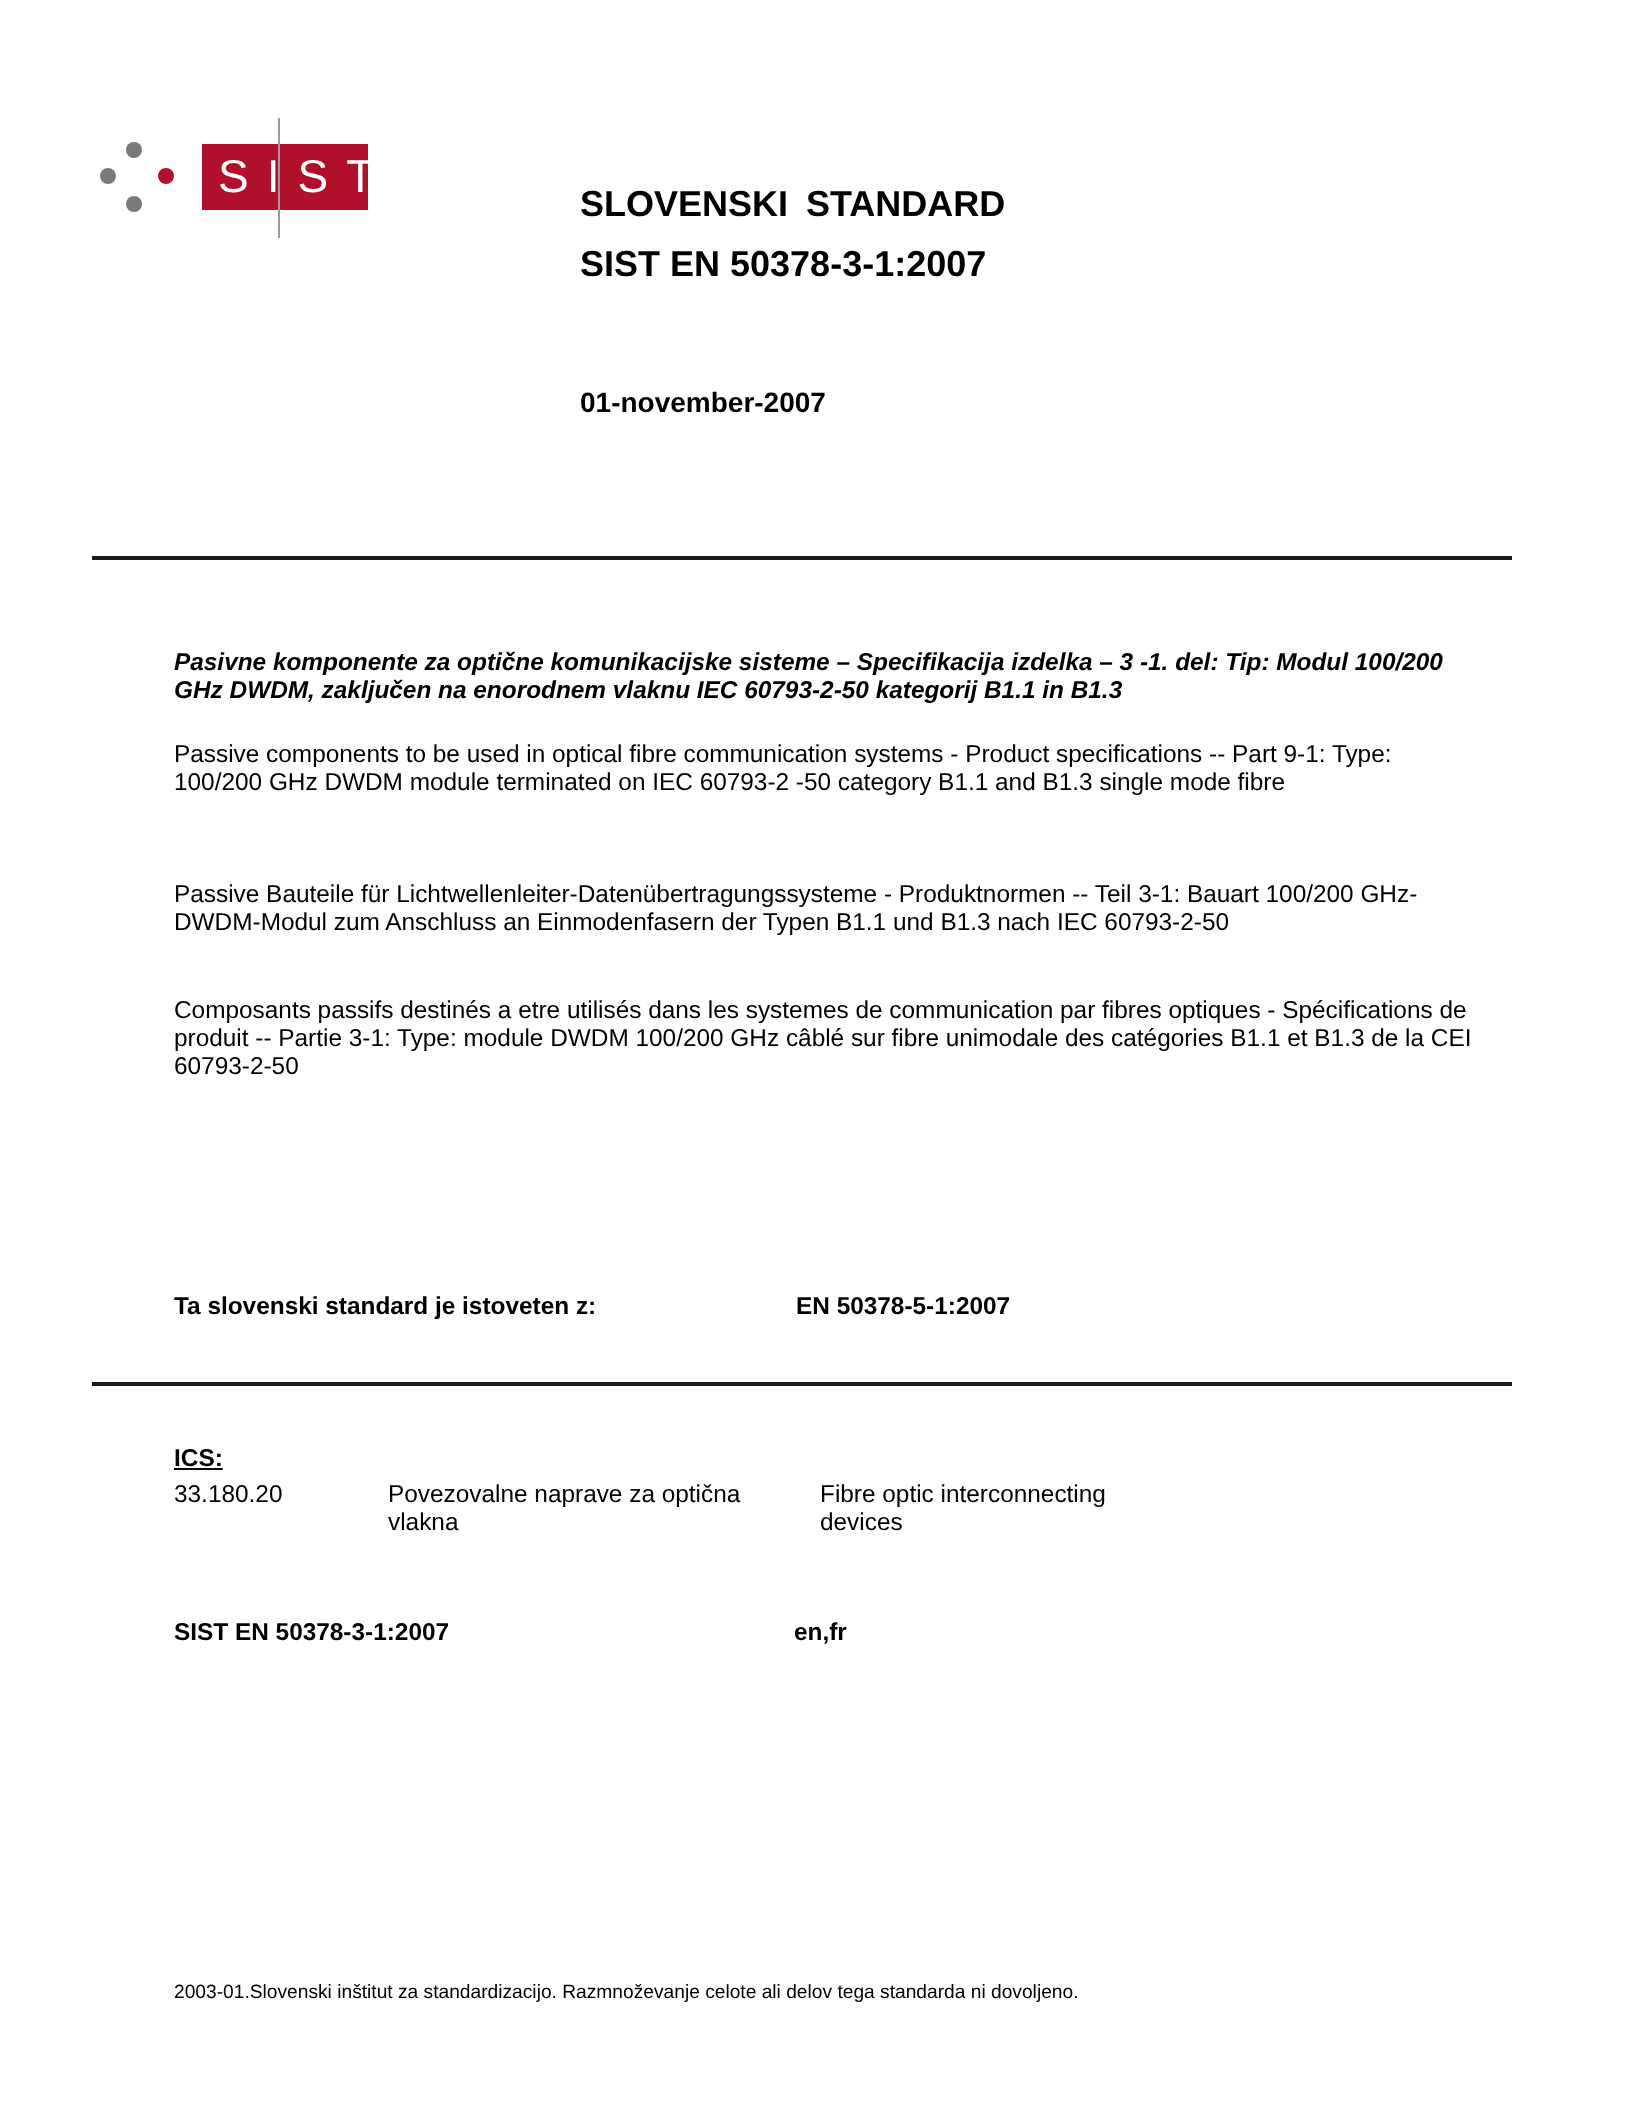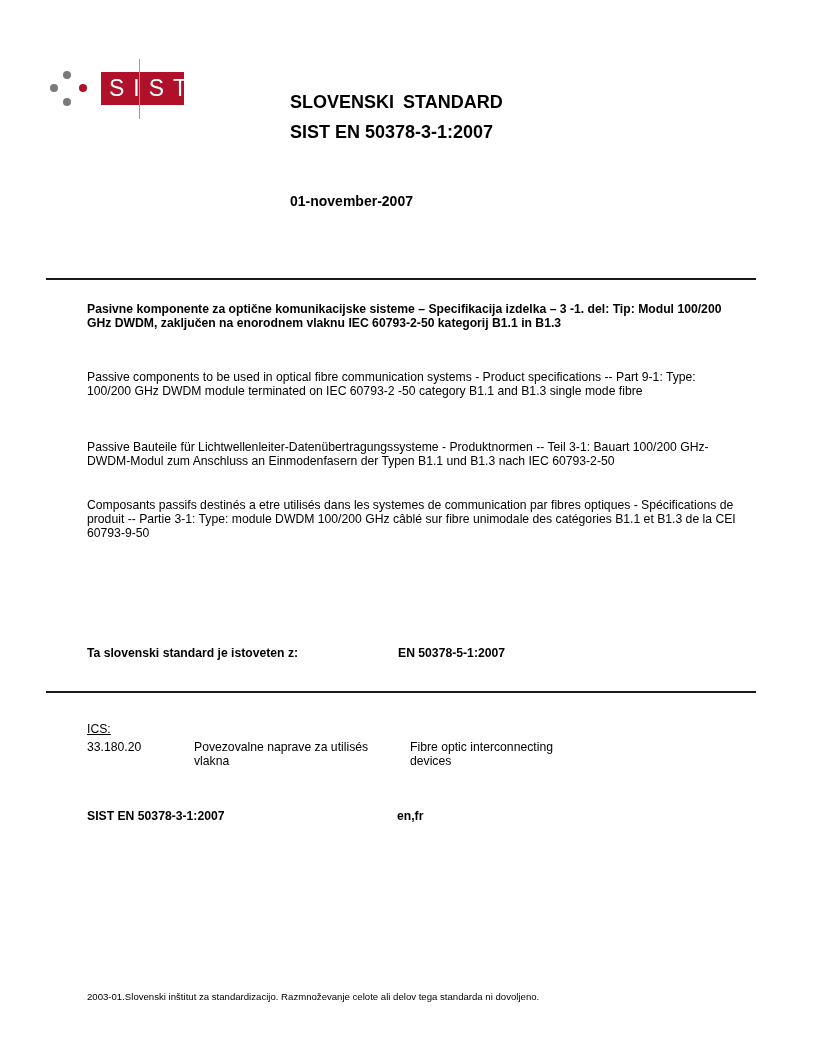--- a/index.html
+++ b/index.html
@@ -90,21 +90,21 @@
       font-size: 12.2px;
       font-weight: bold;
       white-space: nowrap;
     }
 
     .ics-head {
       position: absolute;
       left: 87px;
       top: 722px;
       font-size: 12.2px;
-      font-weight: normal;
+      font-weight: bold;
       text-decoration: underline;
     }
     .ics-cell {
       position: absolute;
       font-size: 12.2px;
       line-height: 14.2px;
     }
 
     .footer {
       position: absolute;
@@ -125,33 +125,33 @@
   <div class="logo-box">SIST</div>
   <div class="logo-vline"></div>
 </div>
 
 <div class="hdr1">SLOVENSKI  STANDARD</div>
 <div class="hdr2">SIST EN 50378-3-1:2007</div>
 <div class="hdr-date">01-november-2007</div>
 
 <div class="rule" style="top:278px;"></div>
 
-<div class="para bold" style="top:302px;">Pasivne komponente za optične komunikacijske sisteme – Specifikacija izdelka – 3 -1. del: Tip: Modul 100/200 GHz DWDM, zaključen na enorodnem vlaknu IEC 60793-2-50 kategorij B1.1 in B1.3</div>
+<div class="para bold" style="top:324px;font-style:italic;">Pasivne komponente za optične komunikacijske sisteme – Specifikacija izdelka – 3 -1. del: Tip: Modul 100/200 GHz DWDM, zaključen na enorodnem vlaknu IEC 60793-2-50 kategorij B1.1 in B1.3</div>
 <div class="para" style="top:370px;">Passive components to be used in optical fibre communication systems - Product specifications -- Part 9-1: Type: 100/200 GHz DWDM module terminated on IEC 60793-2 -50 category B1.1 and B1.3 single mode fibre</div>
 <div class="para" style="top:440px;">Passive Bauteile für Lichtwellenleiter-Datenübertragungssysteme - Produktnormen -- Teil 3-1: Bauart 100/200 GHz-DWDM-Modul zum Anschluss an Einmodenfasern der Typen B1.1 und B1.3 nach IEC 60793-2-50</div>
-<div class="para" style="top:498px; width:660px;">Composants passifs destinés a etre utilisés dans les systemes de communication par fibres optiques - Spécifications de produit -- Partie 3-1: Type: module DWDM 100/200 GHz câblé sur fibre unimodale des catégories B1.1 et B1.3 de la CEI 60793-9-50</div>
+<div class="para" style="top:498px; width:660px;">Composants passifs destinés a etre utilisés dans les systemes de communication par fibres optiques - Spécifications de produit -- Partie 3-1: Type: module DWDM 100/200 GHz câblé sur fibre unimodale des catégories B1.1 et B1.3 de la CEI 60793-2-50</div>
 
 <div class="label-row" style="left:87px; top:646px;">Ta slovenski standard je istoveten z:</div>
 <div class="label-row" style="left:398px; top:646px;">EN 50378-5-1:2007</div>
 
 <div class="rule" style="top:691px;"></div>
 
 <div class="ics-head">ICS:</div>
 <div>
   <div class="ics-cell" style="left:87px; top:740px; width:90px;">33.180.20</div>
-  <div class="ics-cell" style="left:194px; top:740px; width:180px;">Povezovalne naprave za utilisés vlakna</div>
+  <div class="ics-cell" style="left:194px; top:740px; width:180px;">Povezovalne naprave za optična vlakna</div>
   <div class="ics-cell" style="left:410px; top:740px; width:180px;">Fibre optic interconnecting devices</div>
 </div>
 
 <div class="label-row" style="left:87px; top:809px;">SIST EN 50378-3-1:2007</div>
 <div class="label-row" style="left:397px; top:809px;">en,fr</div>
 
 <div class="footer">2003-01.Slovenski inštitut za standardizacijo. Razmnoževanje celote ali delov tega standarda ni dovoljeno.</div>
 
 </body></html>

